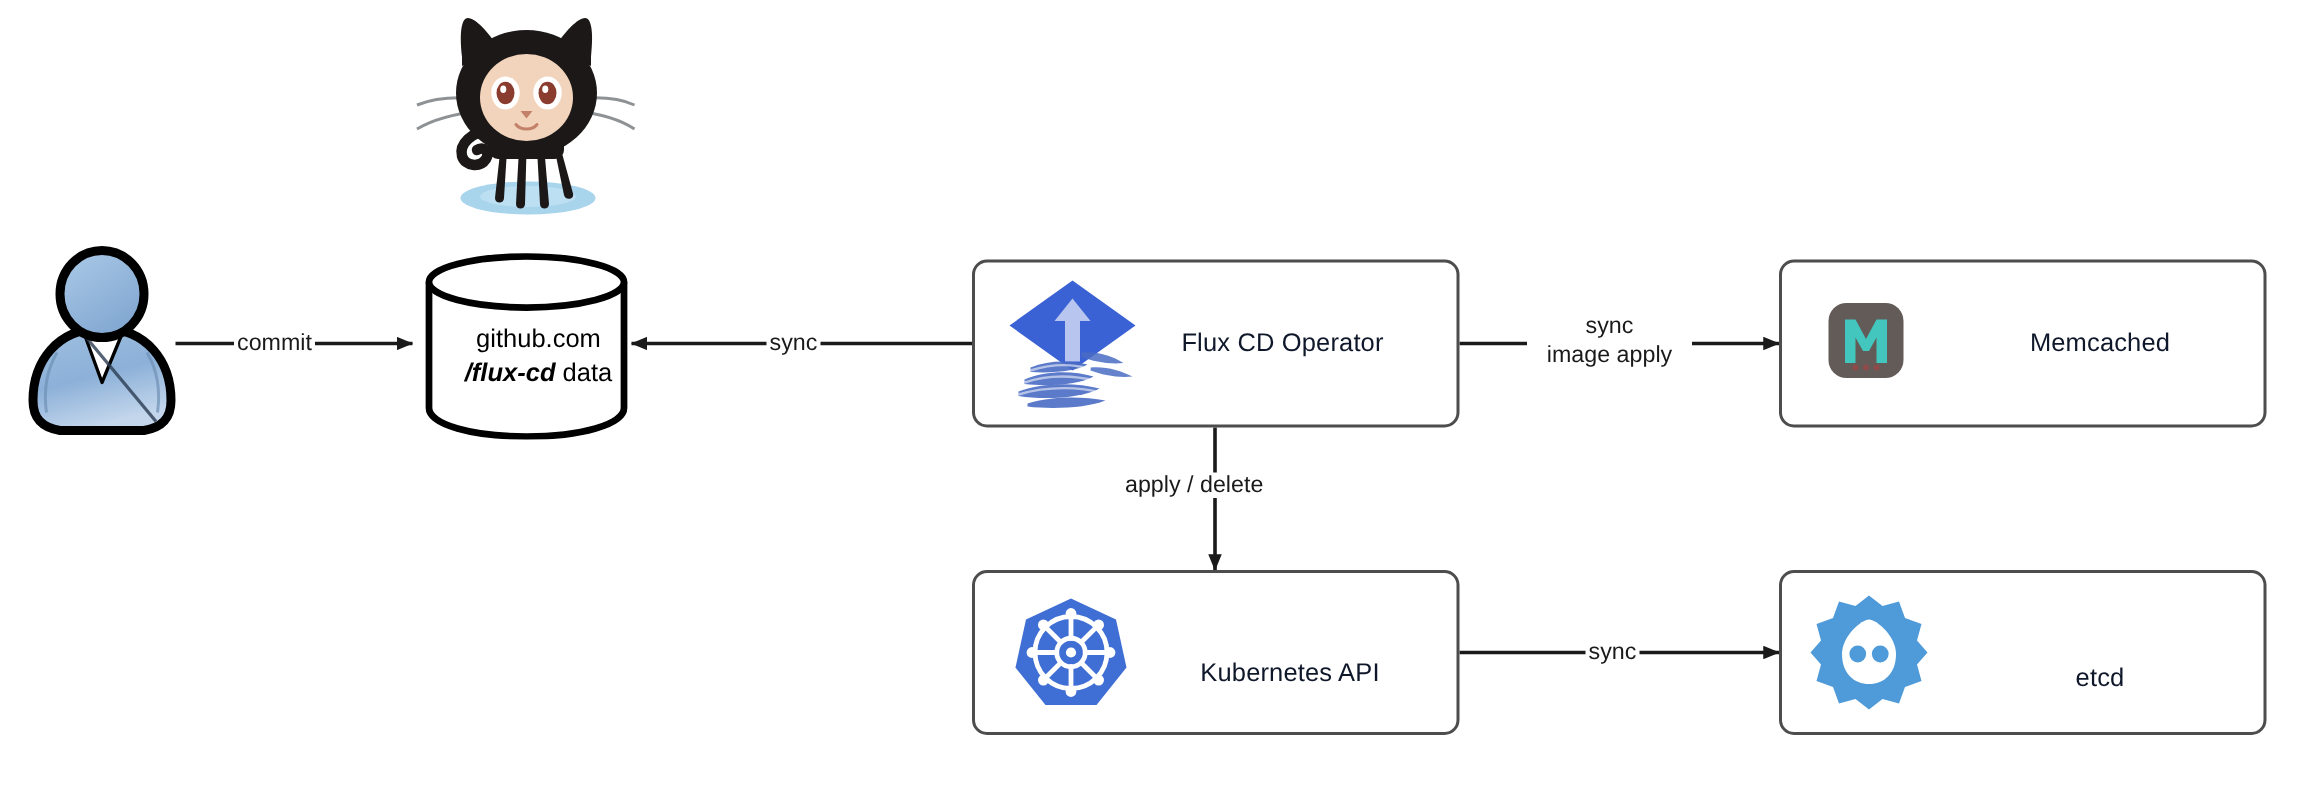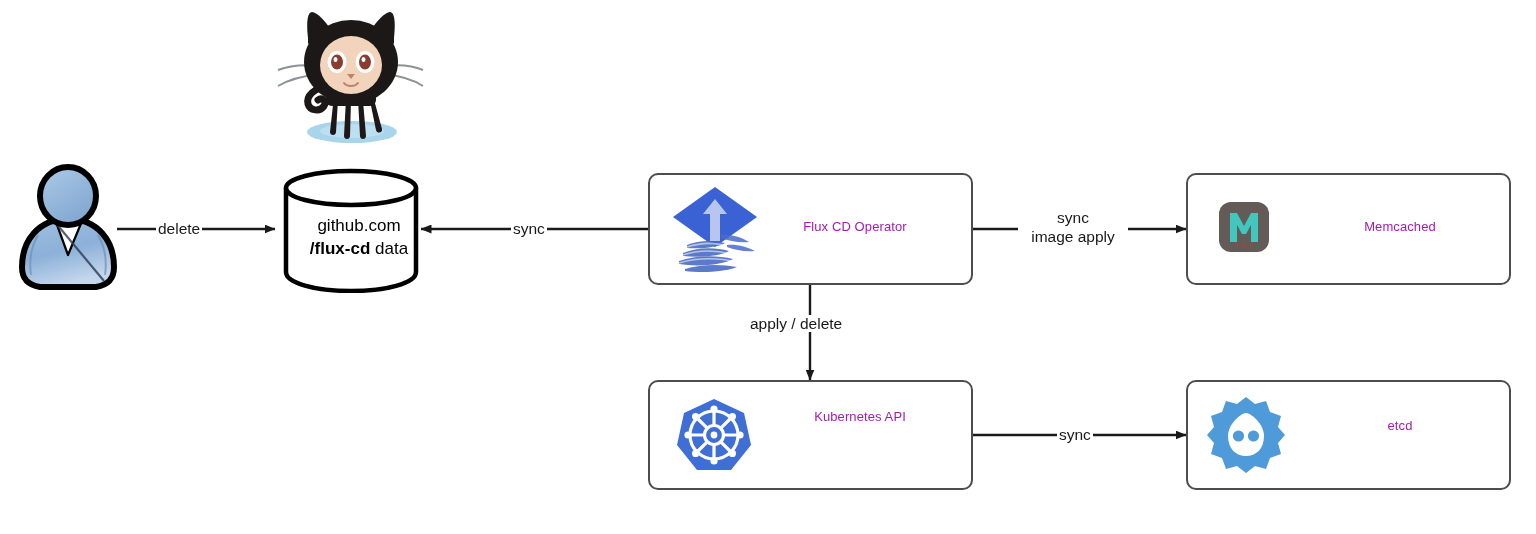--- a/index.html
+++ b/index.html
@@ -22,22 +22,22 @@
   }
   .node-box {
     position: absolute;
     background: #ffffff;
     border: 2px solid #4d4d4d;
     border-radius: 10px;
     box-sizing: border-box;
   }
   .node-label {
     position: absolute;
-    font-size: 13px;
-    color: #a21caf;
+    font-size: 17px;
+    color: #0f172a;
     white-space: nowrap;
     text-align: center;
     letter-spacing: 0.1px;
   }
   .node-logo {
     position: absolute;
   }
   .edge-label {
     position: absolute;
     font-size: 15.5px;
@@ -61,21 +61,21 @@
     overflow: visible;
   }
   .cyl-text {
     position: absolute;
     font-size: 17px;
     color: #000000;
     text-align: center;
     line-height: 23px;
     white-space: nowrap;
   }
-  .cyl-text b { font-weight: bold; }
+  .cyl-text b { font-weight: bold; font-style: italic; }
 </style>
 </head>
 <body>
 
 <div id="canvas">
 
   <svg class="wires" viewBox="0 0 1536 534" xmlns="http://www.w3.org/2000/svg">
     <defs>
       <marker id="arrowR" markerWidth="11" markerHeight="9" refX="10.5" refY="4.5" orient="auto" markerUnits="userSpaceOnUse">
         <path d="M0,0 L11,4.5 L0,9 Z" fill="#1a1a1a"></path>
@@ -244,37 +244,37 @@
         <circle cx="38" cy="64" r="3.6"></circle>
         <circle cx="12" cy="38" r="3.6"></circle>
         <circle cx="64" cy="38" r="3.6"></circle>
         <circle cx="19.6" cy="19.6" r="3.6"></circle>
         <circle cx="56.4" cy="56.4" r="3.6"></circle>
         <circle cx="56.4" cy="19.6" r="3.6"></circle>
         <circle cx="19.6" cy="56.4" r="3.6"></circle>
       </g>
     </svg>
   </div>
-  <div class="node-label" style="left:760px; top:409px; width:200px;">Kubernetes API</div>
+  <div class="node-label" style="left:760px; top:439px; width:200px;">Kubernetes API</div>
 
   <div class="node-box" style="left:1186px; top:380px; width:325px; height:110px;"></div>
   <div class="node-logo" style="left:1205px; top:394px; width:82px; height:82px;">
     <svg viewBox="0 0 82 82" width="82" height="82" xmlns="http://www.w3.org/2000/svg">
 
       <path d="M41 3 L50 10 L61 7 L65 18 L76 22 L73 33 L80 41 L73 49 L76 60 L65 64 L61 75 L50 72 L41 79
                L32 72 L21 75 L17 64 L6 60 L9 49 L2 41 L9 33 L6 22 L17 18 L21 7 L32 10 Z" fill="#4f9bd9"></path>
 
       <path d="M41 19 C46 19 59 30 59 42 C59 55 51 62 41 62 C31 62 23 55 23 42 C23 30 36 19 41 19 Z" fill="#ffffff"></path>
       <circle cx="33.5" cy="42" r="5.6" fill="#4f9bd9"></circle>
       <circle cx="48.5" cy="42" r="5.6" fill="#4f9bd9"></circle>
     </svg>
   </div>
-  <div class="node-label" style="left:1300px; top:418px; width:200px;">etcd</div>
-
-  <div class="edge-label" style="left:156px; top:220px;">delete</div>
+  <div class="node-label" style="left:1300px; top:442px; width:200px;">etcd</div>
+
+  <div class="edge-label" style="left:156px; top:220px;">commit</div>
 
   <div class="edge-label" style="left:511px; top:220px;">sync</div>
 
   <div class="edge-label two-line" style="left:1018px; top:208px; width:102px;">
     <div>sync</div>
     <div>image apply</div>
   </div>
 
   <div class="edge-label" style="left:748px; top:315px;">apply / delete</div>
 

